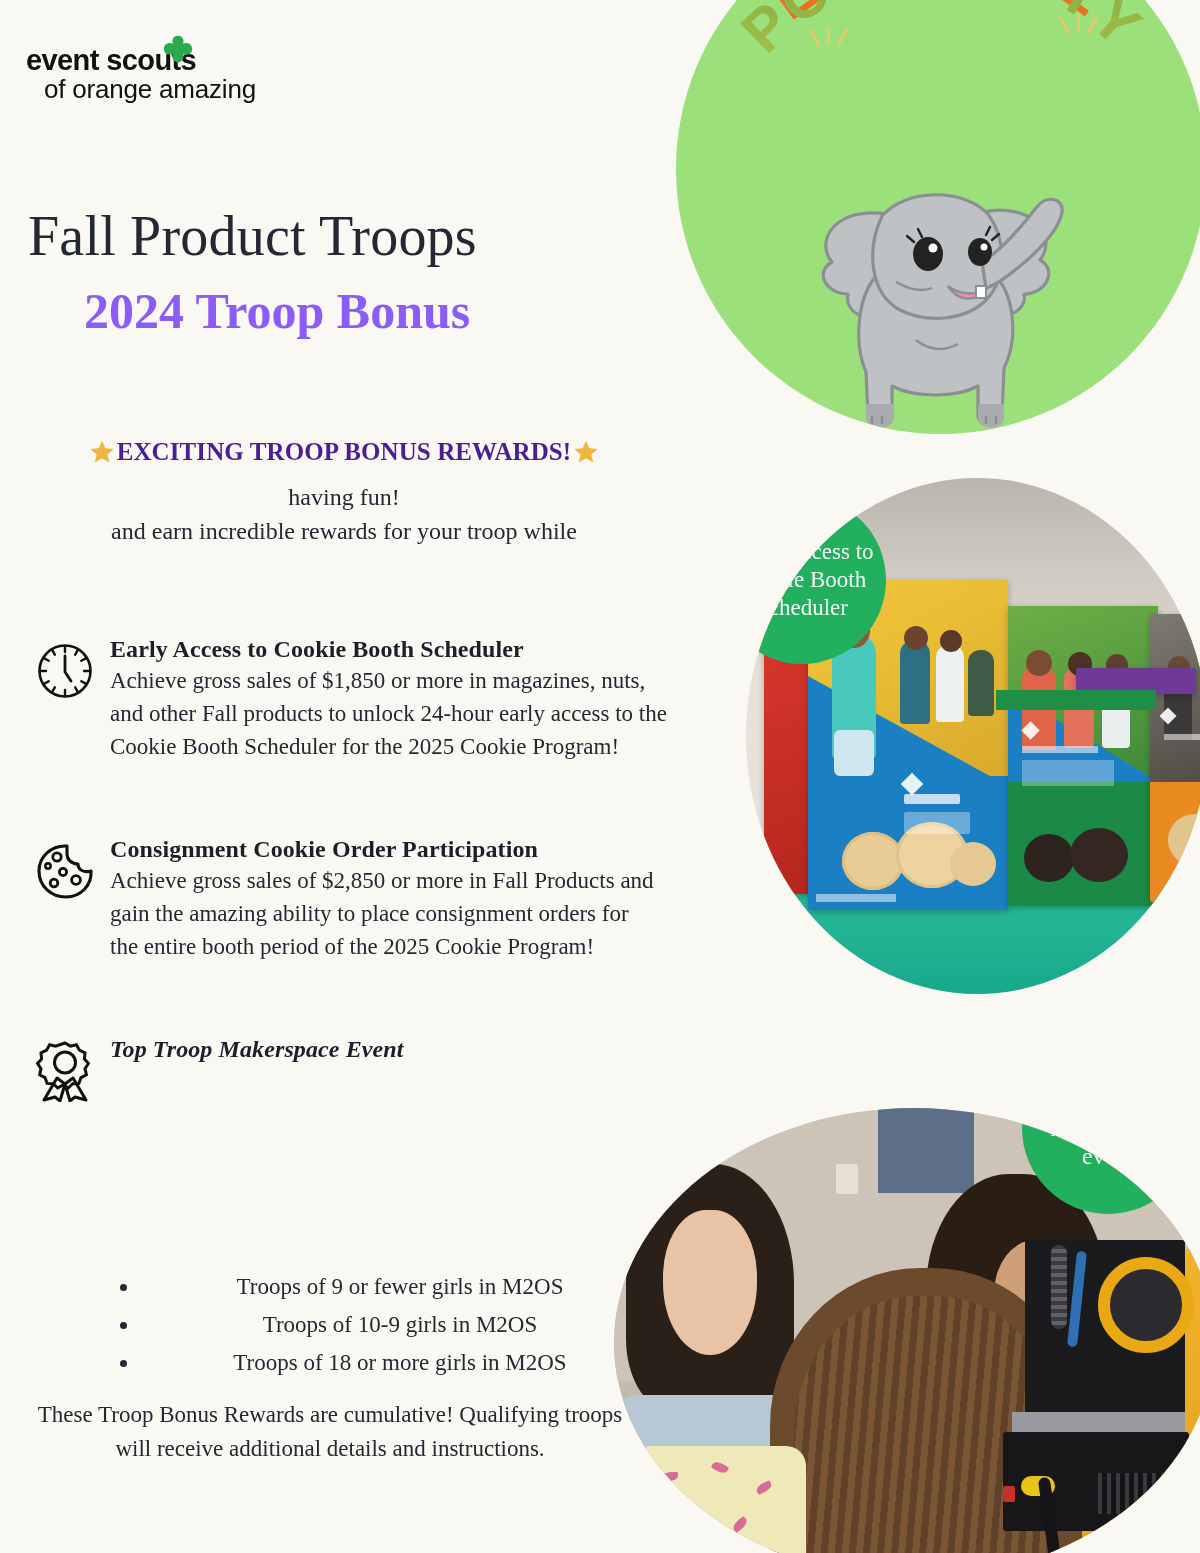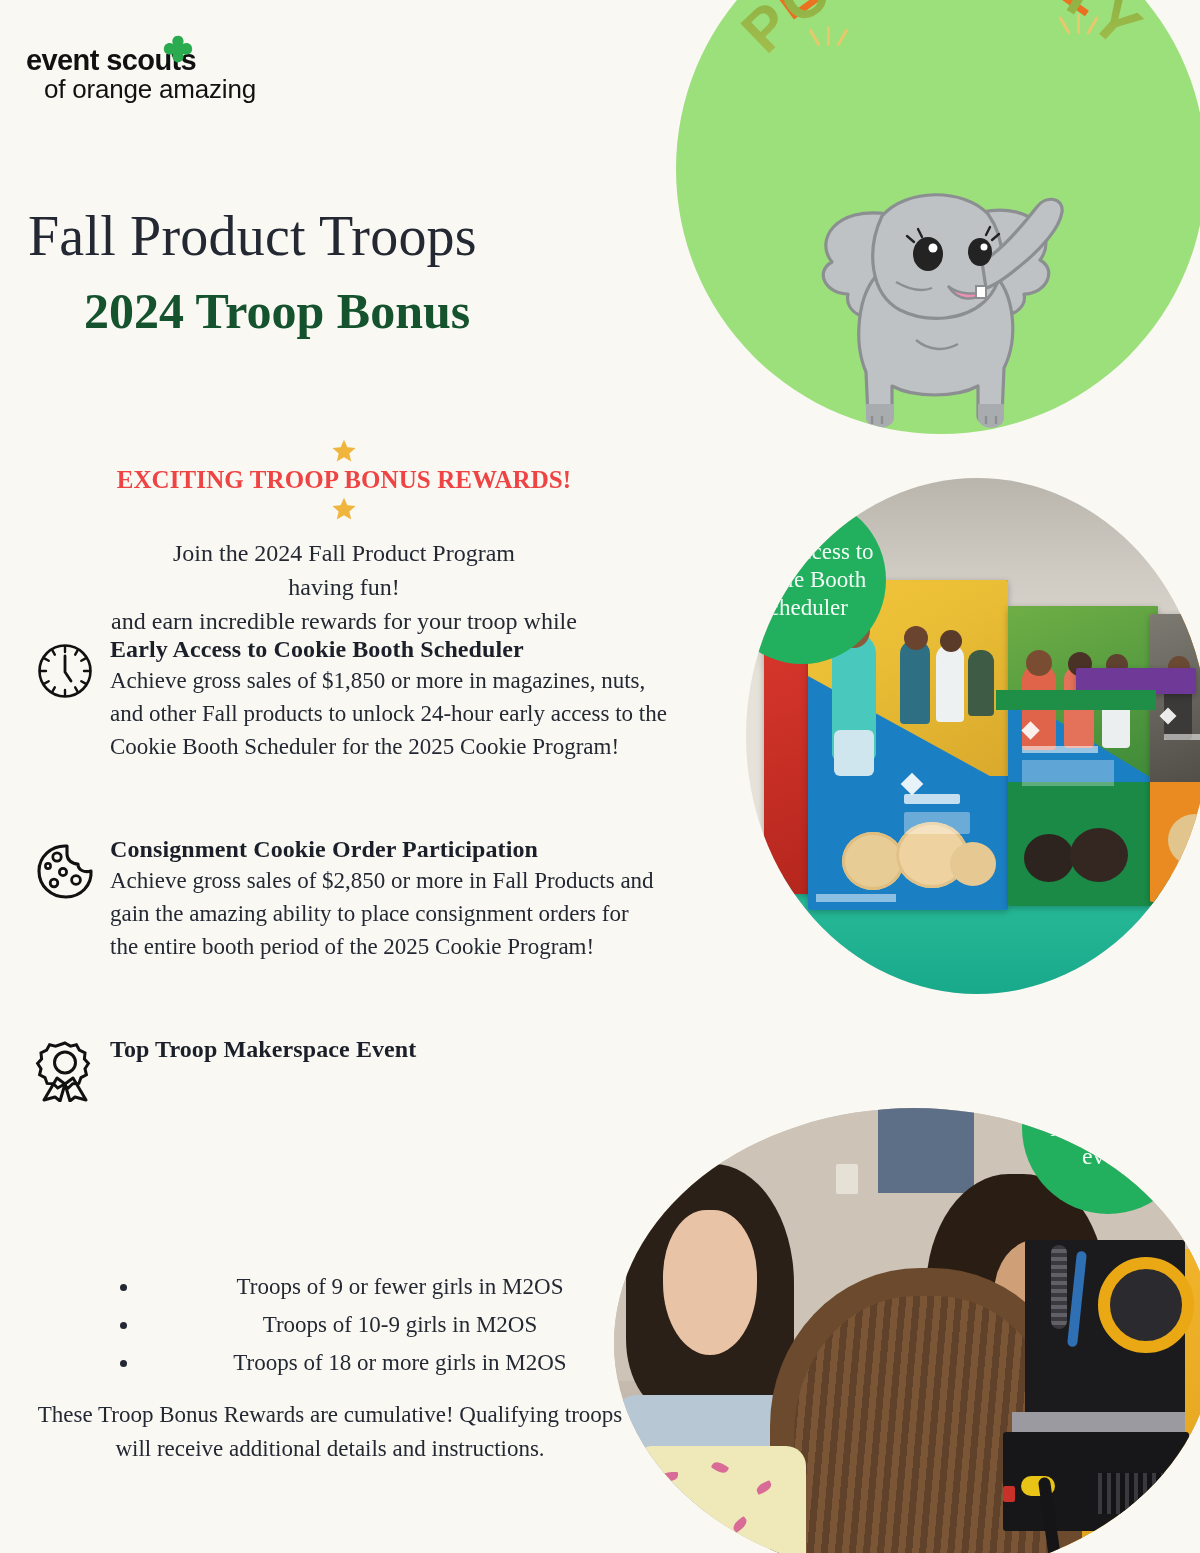--- a/index.html
+++ b/index.html
@@ -37,48 +37,48 @@
   .trefoil{position:absolute;left:135px;top:8px;width:34px;height:30px;}
 
   
   .title1{
     position:absolute;left:28px;top:204px;
     font-size:56px;color:#232833;font-weight:normal;letter-spacing:0.2px;
     font-family:"Liberation Serif",serif;white-space:nowrap;
   }
   .title2{
     position:absolute;left:84px;top:282px;
-    font-size:50px;color:#14532d;font-weight:bold;letter-spacing:0px;
+    font-size:50px;color:#8b5cf6;font-weight:bold;letter-spacing:0px;
     font-family:"Liberation Serif",serif;white-space:nowrap;
   }
 
   
   .intro{position:absolute;left:30px;top:438px;width:628px;text-align:center;}
   .intro-head{
-    font-size:25px;font-weight:bold;color:#ef4444;letter-spacing:0.1px;
-    display:flex;align-items:center;justify-content:center;gap:2px;white-space:nowrap;flex-direction:column;
+    font-size:25px;font-weight:bold;color:#4c1d95;letter-spacing:0.1px;
+    display:flex;align-items:center;justify-content:center;gap:2px;white-space:nowrap;
   }
   .star{width:26px;height:26px;flex:0 0 auto;display:inline-block;}
   .intro-body{
     margin-top:14px;font-size:24px;line-height:34px;color:#232833;
   }
 
   
   .reward{position:absolute;display:flex;gap:14px;}
   .reward .ico{flex:0 0 auto;width:62px;height:62px;margin-top:4px;}
   .reward .body{flex:1 1 auto;}
   .reward h3{
     margin:0 0 1px 0;font-size:24px;font-weight:bold;color:#1b1f29;letter-spacing:0.1px;
     font-family:"Liberation Serif",serif;
   }
   .reward p{margin:0;font-size:23px;line-height:33px;color:#232833;}
 
   .r1{left:34px;top:636px;width:640px;}
   .r2{left:34px;top:836px;width:620px;}
-  .r3{left:34px;top:1036px;width:590px;}
+  .r3{left:34px;top:1036px;width:590px;font-style:italic;}
 
   .bullets{margin:2px 0 0 0;padding-left:52px;list-style:disc;text-align:center;}
   .bullets li{font-size:23px;line-height:38px;color:#232833;}
 
   .closing{
     position:absolute;left:30px;top:1398px;width:600px;text-align:center;
     font-size:23px;line-height:34px;color:#232833;
   }
 
   
@@ -251,21 +251,20 @@
     <div class="intro-head">
       <svg class="star" viewBox="0 0 24 24">
         <path d="M12 1.6 l3.1 7 7.6 .7 -5.8 5 1.8 7.4 -6.7-4 -6.7 4 1.8-7.4 -5.8-5 7.6-.7 z" fill="#f0b53d"></path>
       </svg>
       <span>EXCITING TROOP BONUS REWARDS!</span>
       <svg class="star" viewBox="0 0 24 24">
         <path d="M12 1.6 l3.1 7 7.6 .7 -5.8 5 1.8 7.4 -6.7-4 -6.7 4 1.8-7.4 -5.8-5 7.6-.7 z" fill="#f0b53d"></path>
       </svg>
     </div>
     <div class="intro-body">
-      <div>Join the 2024 Fall Product Program</div>
       <div>having fun!</div>
       <div>and earn incredible rewards for your troop while</div>
     </div>
   </div>
 
   <div class="reward r1">
     <svg class="ico" viewBox="0 0 62 62">
       <circle cx="31" cy="31" r="25.5" fill="none" stroke="#111" stroke-width="2.6"></circle>
       <g stroke="#111" stroke-width="2.4" stroke-linecap="round">
         <path d="M31 7 v5 M31 50 v5 M7 31 h5 M50 31 h5"></path>

